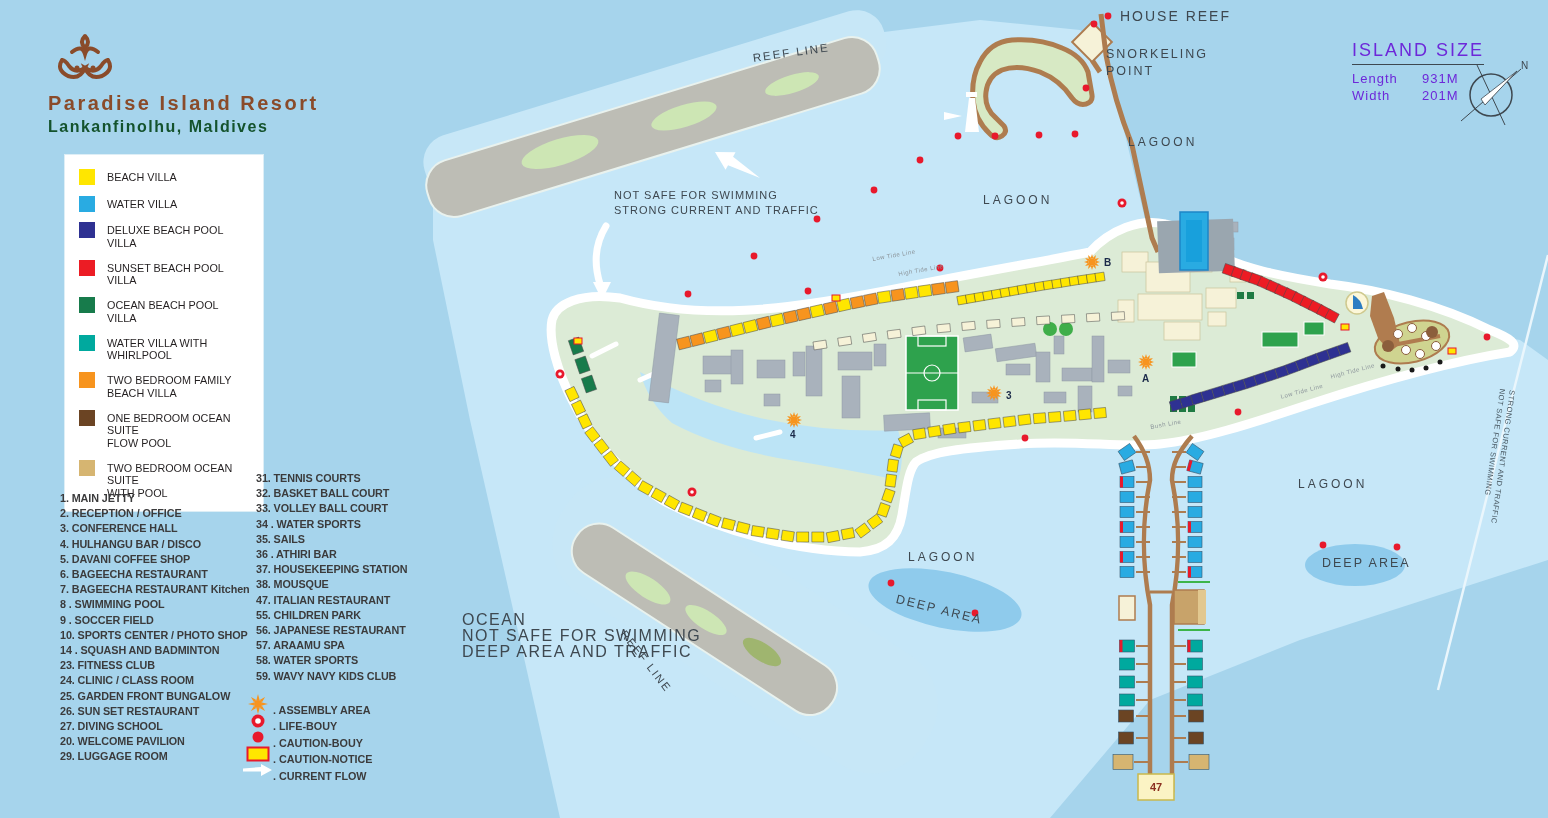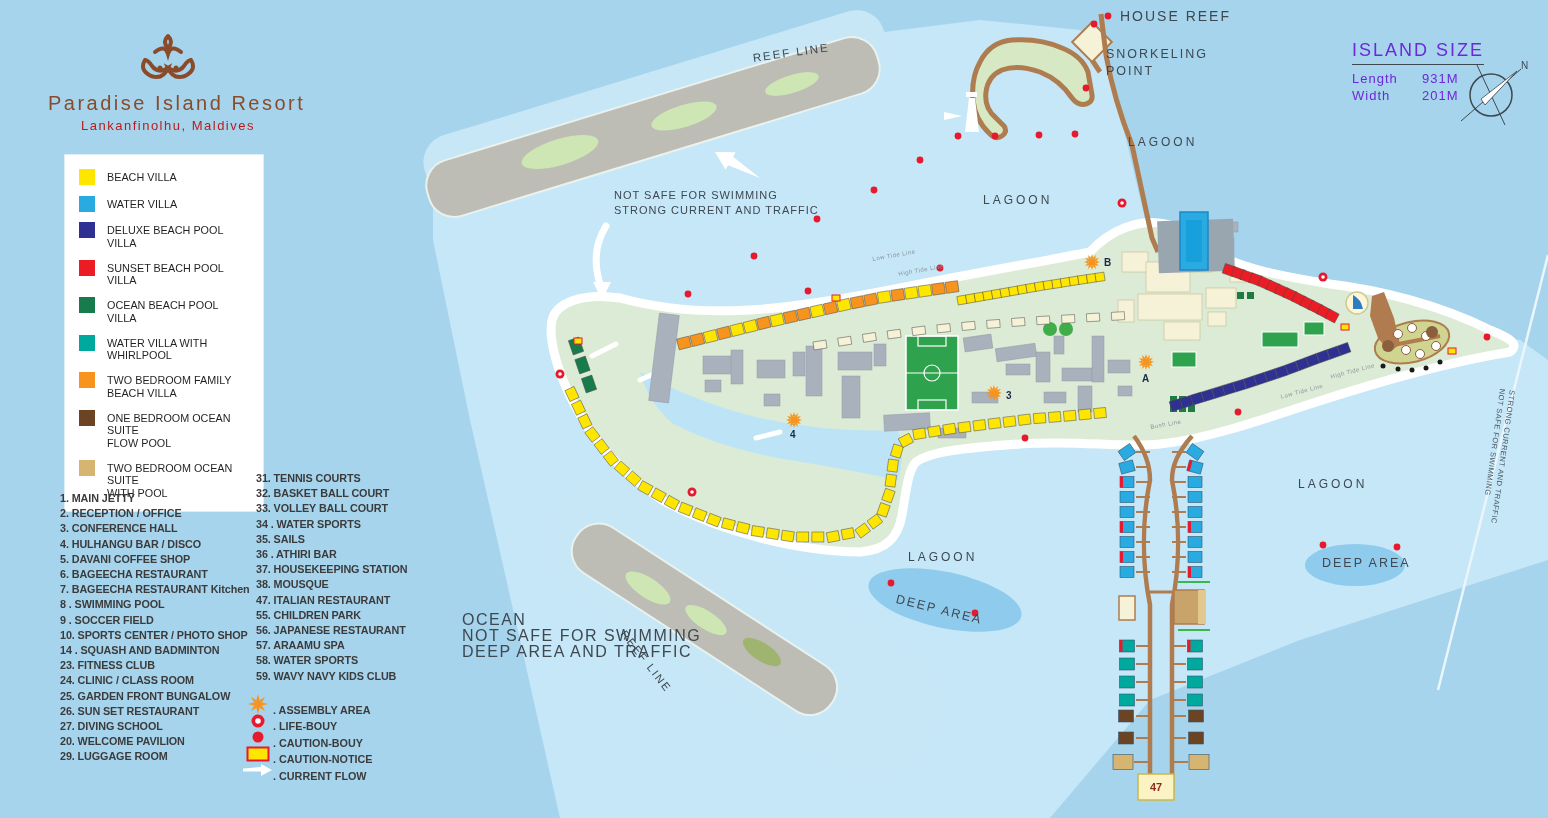--- a/index.html
+++ b/index.html
@@ -1,24 +1,24 @@
 <!DOCTYPE html>
 <html><head>
 <meta charset="utf-8">
 <style>
   html,body{margin:0;padding:0;}
   body{width:1548px;height:818px;font-family:"Liberation Sans",sans-serif;}
   #stage{position:relative;width:1548px;height:818px;overflow:hidden;background:#A6D4EC;}
   #mapsvg{position:absolute;left:0;top:0;}
   .abs{position:absolute;}
   
-  .logo{left:48px;top:30px;width:240px;text-align:center;color:#8A4B2A;}
+  .logo{left:48px;top:30px;width:240px;text-align:left;color:#8A4B2A;font-weight:bold;}
   .logo .glyph{margin:0 auto;}
   .logo .title{font-size:20px;letter-spacing:2.5px;margin-top:6px;white-space:nowrap;}
-  .logo .subtitle{font-size:13px;letter-spacing:1.5px;margin-top:3px;color:#b91c1c;}
+  .logo .subtitle{font-size:16px;letter-spacing:1.5px;margin-top:3px;color:#14532d;}
   
   .island-size{left:1352px;top:40px;color:#6d28d9;}
   .island-size .t{font-size:18px;letter-spacing:2px;border-bottom:1.5px solid #3E4850;padding-bottom:3px;margin-bottom:5px;}
   .island-size .row{display:grid;grid-template-columns:70px auto;font-size:13px;letter-spacing:1px;line-height:17px;}
   .compass{left:1452px;top:36px;}
   
   .legend{left:64px;top:154px;width:170px;background:#FFFFFF;border:1px solid #DDEEF6;padding:14px 14px 12px 14px;display:flex;flex-direction:column;gap:10.5px;}
   .legend .item{display:flex;align-items:flex-start;gap:12px;}
   .legend .sw{width:16px;height:16px;flex:0 0 16px;}
   .legend .lb{font-size:10.8px;font-weight:400;color:#231F20;line-height:12.5px;white-space:pre-line;padding-top:2px;}

